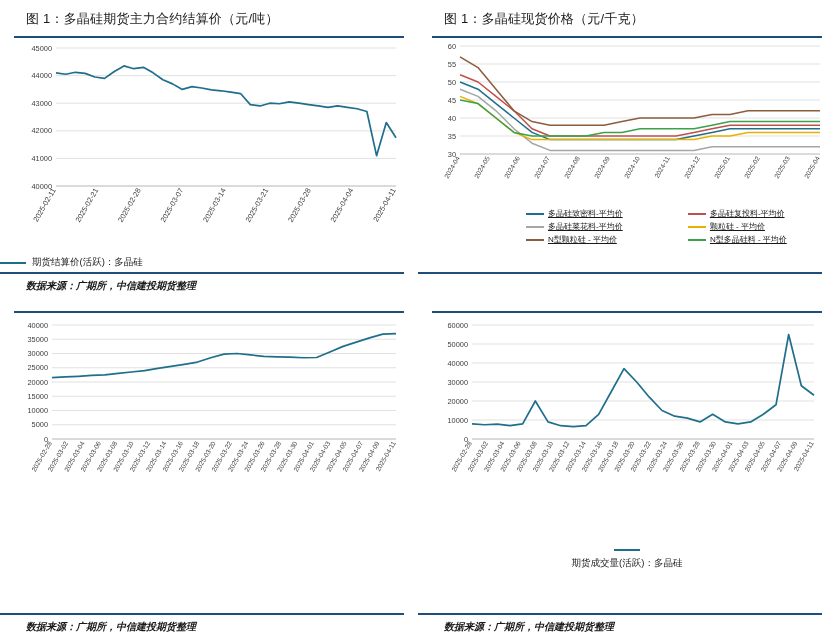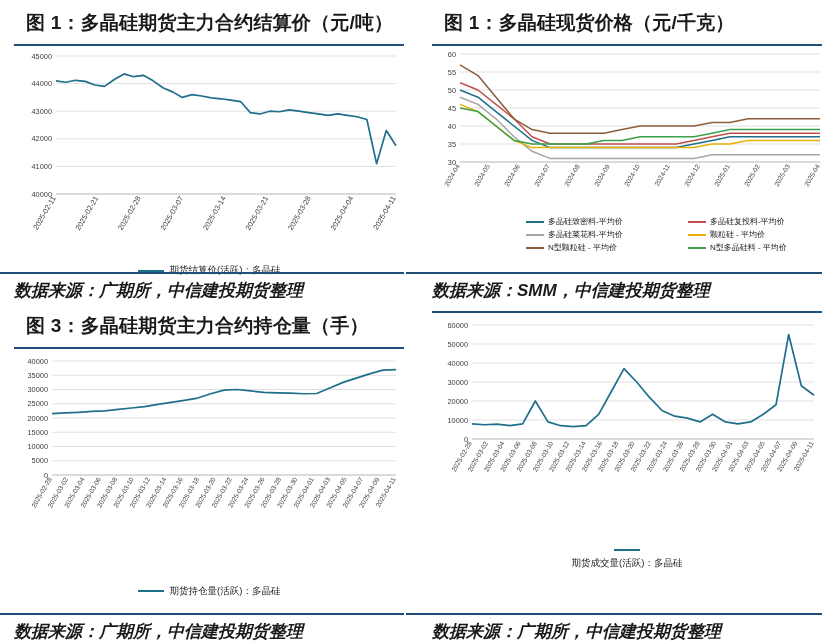--- a/index.html
+++ b/index.html
@@ -1,32 +1,32 @@
 <!DOCTYPE html>
 <html><head>
 <meta charset="utf-8">
 <style>
   html,body{margin:0;padding:0;}
   body{width:836px;height:644px;background:#ffffff;font-family:"Liberation Sans","DejaVu Sans",sans-serif;color:#1a1a1a;overflow:hidden;}
   .page{position:relative;width:836px;height:644px;}
   .grid{display:grid;grid-template-columns:418px 418px;grid-template-rows:303px 341px;}
   .cell{position:relative;box-sizing:border-box;padding:0;}
-  .title{font-size:19px;font-weight:bold;padding:10px 0 0 26px;letter-spacing:0.2px;}
+  .title{font-size:13px;font-weight:normal;padding:10px 0 0 26px;letter-spacing:0.2px;}
   .hr{height:2px;background:#1f4e79;margin:8px 14px 0 14px;}
   .hr.thin{height:1.5px;}
-  .source{position:absolute;left:0;right:0;font-size:17px;font-style:italic;font-weight:bold;padding-left:14px;}
+  .source{position:absolute;left:0;right:0;font-size:10px;font-style:italic;font-weight:bold;padding-left:26px;}
   .srcline{height:2px;background:#1f4e79;margin:0 14px;}
   .chartarea{position:relative;}
   svg{display:block;}
   .axlabel{font-size:7.4px;fill:#404040;font-family:"Liberation Sans",sans-serif;}
   .axlabel2{font-size:6.6px;fill:#404040;font-family:"Liberation Sans",sans-serif;}
-  .legend{display:flex;justify-content:center;align-items:center;gap:6px;font-size:9.5px;}
+  .legend{display:flex;justify-content:flex-start;align-items:center;gap:6px;font-size:9.5px;}
   .legend .line{display:inline-block;width:26px;height:0;border-top:2.2px solid #1f6f8b;}
   .lgrid{display:grid;grid-template-columns:auto auto;gap:2px 16px;font-size:8px;padding-left:108px;}
-  .litem{display:flex;align-items:center;gap:4px;white-space:nowrap;}
+  .litem{display:flex;align-items:center;gap:4px;white-space:nowrap;text-decoration:underline;}
   .swatch{display:inline-block;width:18px;height:0;border-top:2px solid #888;}
 </style>
 </head>
 <body>
 
 <div class="page">
   <div class="grid">
 
     <div class="cell">
       <div class="title">图 1：多晶硅期货主力合约结算价（元/吨）</div>
@@ -174,26 +174,24 @@
             <span class="swatch" style="border-top-color: rgb(140, 92, 59);"></span>
             <span>N型颗粒硅 - 平均价</span>
           </div>
           <div class="litem">
             <span class="swatch" style="border-top-color: rgb(59, 161, 74);"></span>
             <span>N型多晶硅料 - 平均价</span>
           </div>
         </div>
       <div class="source" style="top:272px;">
         <div class="srcline" style="margin-left:-26px;margin-right:14px;"></div>
-        <div style="padding-top:5px;">数据来源：SMM，中信建投期货整理</div>
       </div>
     </div>
 
     <div class="cell">
-      <div class="title">图 3：多晶硅期货主力合约持仓量（手）</div>
       <div class="hr thin"></div>
       <div class="chartarea">
         <svg id="svg3" width="418" height="230" viewBox="0 0 418 230">
             <line x1="52" y1="126" x2="396" y2="126" stroke="#d9d9d9" stroke-width="0.8"></line>
             <text x="48" y="128.6" text-anchor="end" class="axlabel">0</text>
             <line x1="52" y1="111.75" x2="396" y2="111.75" stroke="#d9d9d9" stroke-width="0.8"></line>
             <text x="48" y="114.35" text-anchor="end" class="axlabel">5000</text>
             <line x1="52" y1="97.5" x2="396" y2="97.5" stroke="#d9d9d9" stroke-width="0.8"></line>
             <text x="48" y="100.1" text-anchor="end" class="axlabel">10000</text>
             <line x1="52" y1="83.25" x2="396" y2="83.25" stroke="#d9d9d9" stroke-width="0.8"></line>
@@ -271,24 +269,20 @@
               <text x="0" y="0" text-anchor="end" class="axlabel2">2025-04-07</text>
             </g>
             <g transform="translate(379.62,130) rotate(-60)">
               <text x="0" y="0" text-anchor="end" class="axlabel2">2025-04-09</text>
             </g>
             <g transform="translate(396.00,130) rotate(-60)">
               <text x="0" y="0" text-anchor="end" class="axlabel2">2025-04-11</text>
             </g>
           </svg>
       </div>
-      <div class="legend" style="margin-top:6px;">
-        <span class="line"></span>
-        <span>期货持仓量(活跃)：多晶硅</span>
-      </div>
       <div class="source" style="top:310px;">
         <div class="srcline" style="margin-left:-26px;margin-right:14px;"></div>
         <div style="padding-top:5px;">数据来源：广期所，中信建投期货整理</div>
       </div>
     </div>
 
     <div class="cell">
       <div class="hr thin"></div>
       <div class="chartarea">
         <svg id="svg4" width="418" height="230" viewBox="0 0 418 230">

